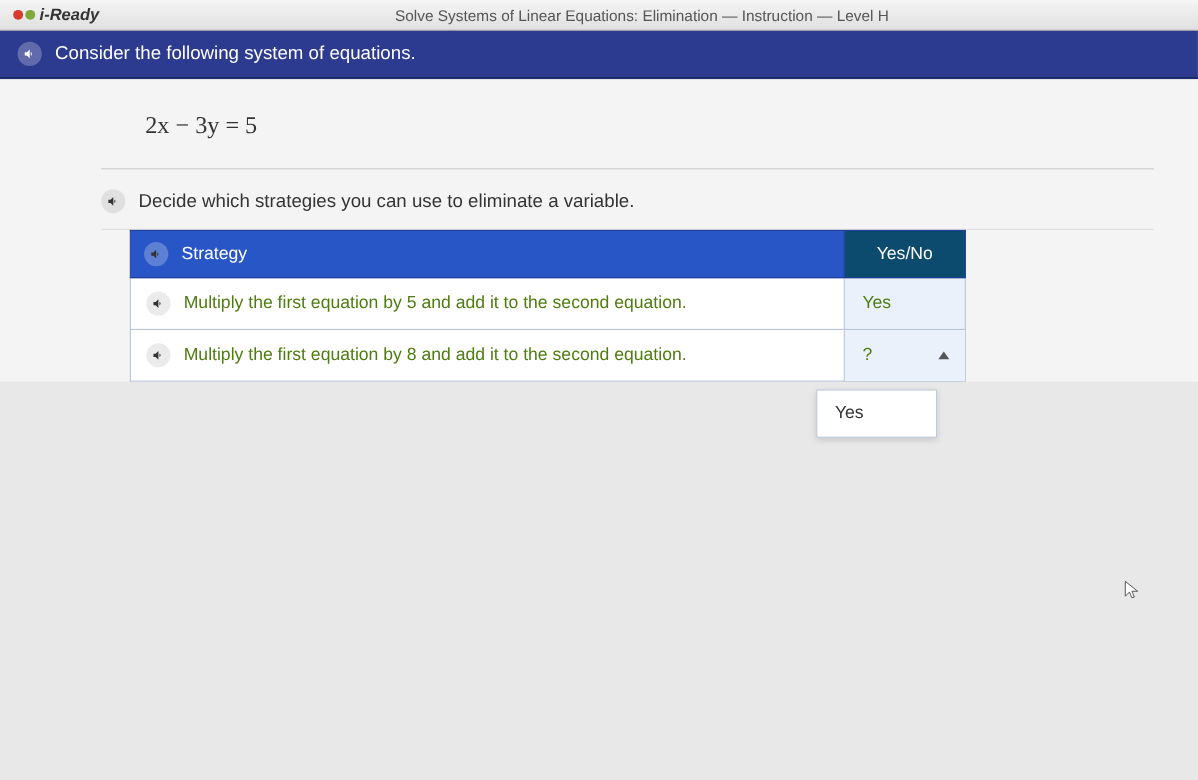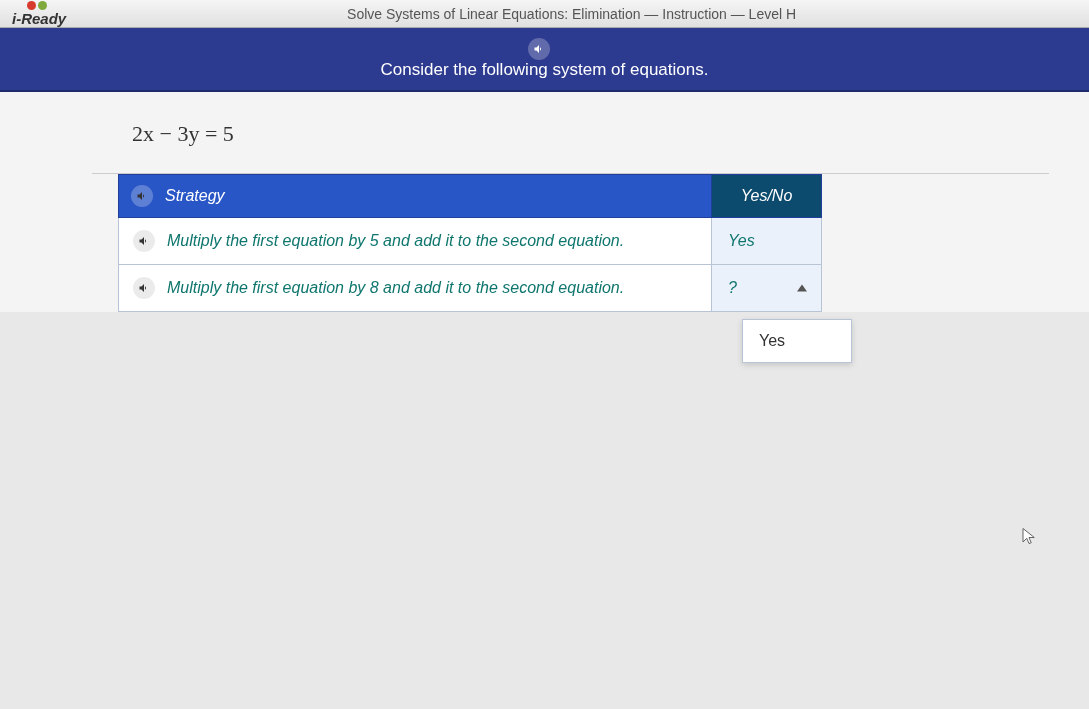--- a/index.html
+++ b/index.html
@@ -1,36 +1,36 @@
 <!DOCTYPE html>
 <html><head>
 <meta charset="utf-8">
 <style>
 * { margin: 0; padding: 0; box-sizing: border-box; }
 body { font-family: Arial, Helvetica, sans-serif; background: #e8e8e8; width: 1089px; height: 709px; overflow: hidden; }
 .top-bar { background: linear-gradient(#f5f5f5,#e0e0e0); border-bottom: 1px solid #aaa; height: 28px; display: flex; align-items: center; padding: 0 12px; }
-.logo { display: flex; align-items: center; font-style: italic; font-weight: bold; color: #333; font-size: 15px; flex-direction: column; }
+.logo { display: flex; align-items: center; font-style: italic; font-weight: bold; color: #333; font-size: 15px; }
 .logo-dots { display: flex; gap: 2px; margin-right: 4px; }
 .dot { width: 9px; height: 9px; border-radius: 50%; }
 .dot.r { background: #d63b2e; }
 .dot.g { background: #7fa93c; }
 .lesson-title { flex: 1; text-align: center; color: #555; font-size: 14px; }
-.instruction-bar { background: #2c3a8f; color: #fff; padding: 10px 16px; display: flex; align-items: center; font-size: 17px; border-bottom: 2px solid #1f2a6b; flex-direction: column; }
+.instruction-bar { background: #2c3a8f; color: #fff; padding: 10px 16px; display: flex; align-items: center; font-size: 17px; border-bottom: 2px solid #1f2a6b; }
 .audio-icon { display: inline-flex; align-items: center; justify-content: center; width: 22px; height: 22px; border-radius: 50%; background: rgba(255,255,255,.25); margin-right: 12px; }
 .audio-icon.dark { background: rgba(0,0,0,.08); }
 .audio-icon svg { width: 12px; height: 12px; fill: #333; }
 .instruction-bar .audio-icon svg { fill: #fff; }
 .content { padding: 18px 40px 0 92px; background: #f4f4f4; }
 .equations { font-family: 'Times New Roman', serif; font-size: 22px; color: #333; padding: 6px 0 22px 40px; border-bottom: 1px solid #ccc; line-height: 1.6; }
 .sub-prompt { display: flex; align-items: center; padding: 18px 0 14px 0; font-size: 17px; color: #333; border-bottom: 1px solid #ddd; }
 .table-wrap { padding: 0 0 0 26px; position: relative; }
-table { border-collapse: collapse; width: 704px; font-style: italic; }
+table { border-collapse: collapse; width: 760px; }
 th { background: #2956c6; color: #fff; text-align: left; font-weight: normal; font-size: 16px; padding: 10px 12px; border: 1px solid #1f3f9a; }
 th.yn { background: #0c4a6e; width: 110px; text-align: center; }
-td { background: #fff; border: 1px solid #b8c4d6; padding: 12px 14px; font-size: 16px; color: #0f766e; }
+td { background: #fff; border: 1px solid #b8c4d6; padding: 12px 14px; font-size: 16px; color: #4d7c0f; }
 td.ans { background: #eaf1fb; text-align: left; padding-left: 16px; }
 .dropdown-cell { position: relative; cursor: pointer; }
 .caret { position: absolute; right: 14px; top: 50%; transform: translateY(-50%); width: 0; height: 0; border-left: 5px solid transparent; border-right: 5px solid transparent; border-bottom: 7px solid #555; }
 .dropdown-popup { position: absolute; left: 650px; top: 145px; width: 110px; background: #fff; border: 1px solid #b8c4d6; box-shadow: 0 2px 6px rgba(0,0,0,.15); }
 .dropdown-popup div { padding: 12px 16px; font-size: 16px; color: #333; cursor: pointer; border-bottom: 1px solid #e0e6ef; }
 .dropdown-popup div:last-child { border-bottom: none; }
 .th-flex { display: flex; align-items: center; }
 .row-flex { display: flex; align-items: center; }
 .cursor { position: absolute; left: 1020px; top: 525px; }
 .cursor svg { width: 18px; height: 22px; }
@@ -56,20 +56,28 @@
       </svg>
   </span>
   <span>Consider the following system of equations.</span>
 </div>
 
 <div class="content">
   <div class="equations">
     <div>2x − 3y = 5</div>
   </div>
 
+  <div class="sub-prompt">
+    <span class="audio-icon dark">
+      <svg viewBox="0 0 24 24">
+          <path d="M3 9v6h4l5 5V4L7 9H3zm13 3a4 4 0 0 0-2-3.5v7A4 4 0 0 0 16 12z"></path>
+        </svg>
+    </span>
+    <span>Decide which strategies you can use to eliminate a variable.</span>
+  </div>
 
   <div class="table-wrap">
     <table>
       <thead>
         <tr>
           <th>
             <div class="th-flex">
               <span class="audio-icon">
                 <svg viewBox="0 0 24 24">
                     <path d="M3 9v6h4l5 5V4L7 9H3zm13 3a4 4 0 0 0-2-3.5v7A4 4 0 0 0 16 12z"></path>

